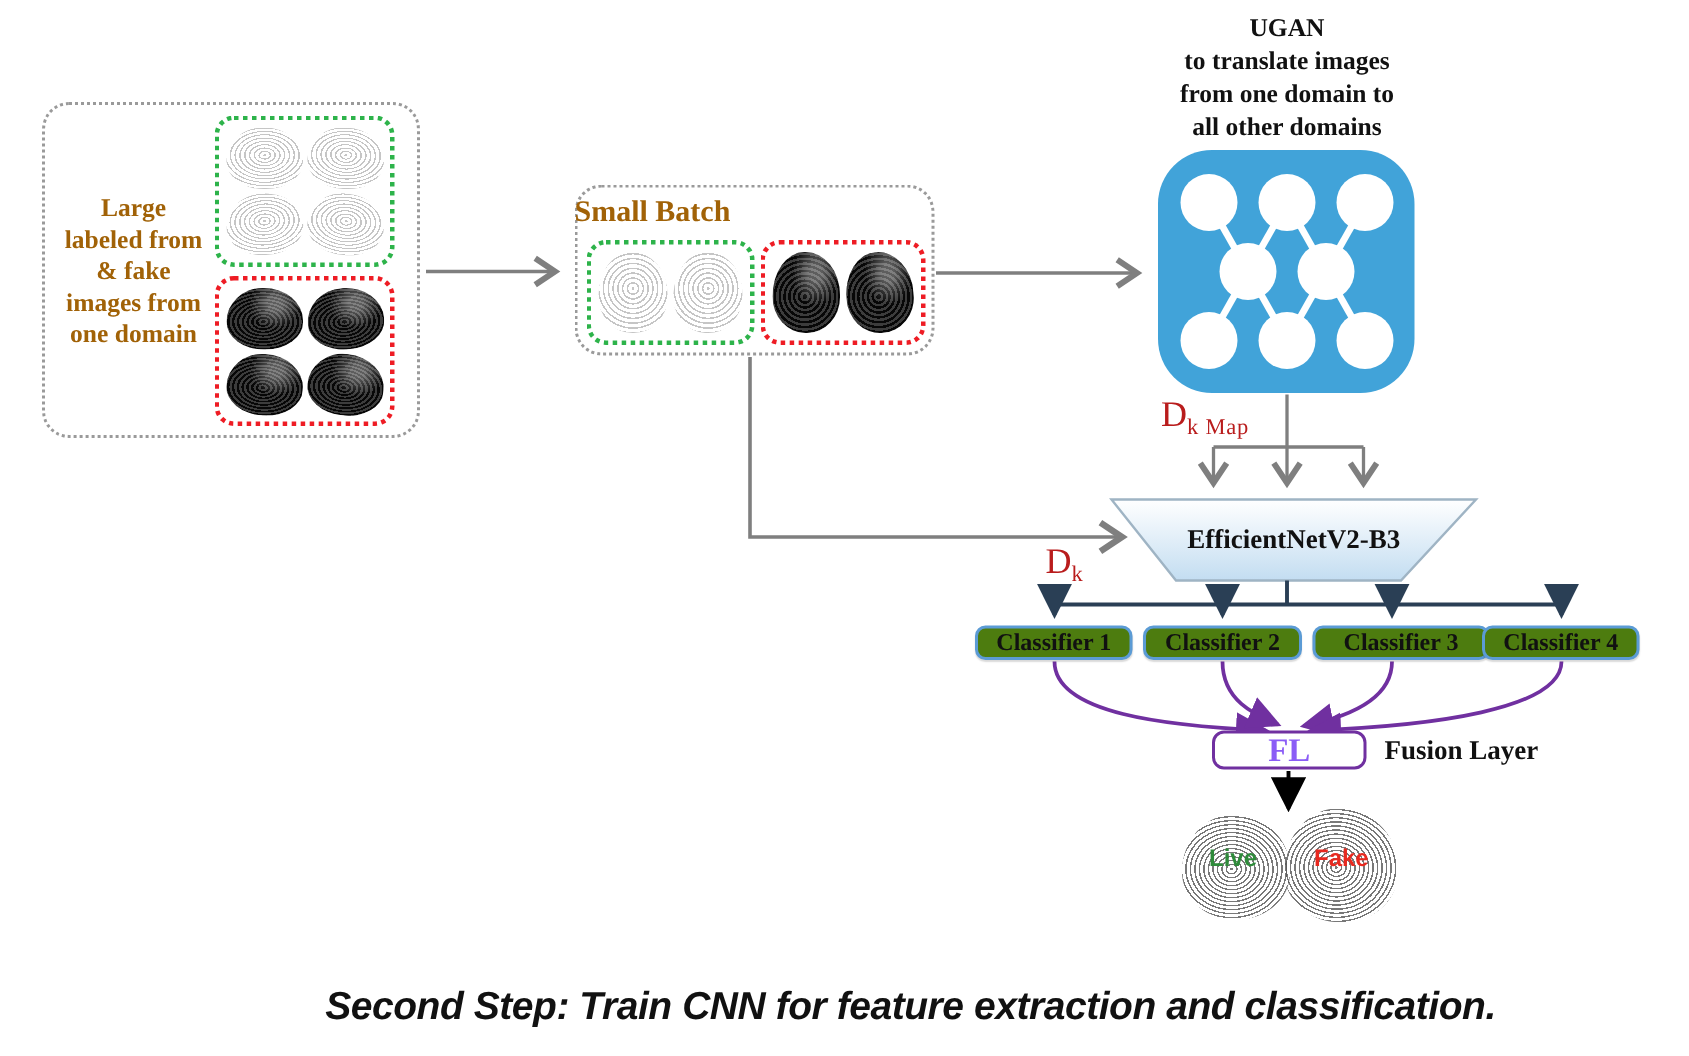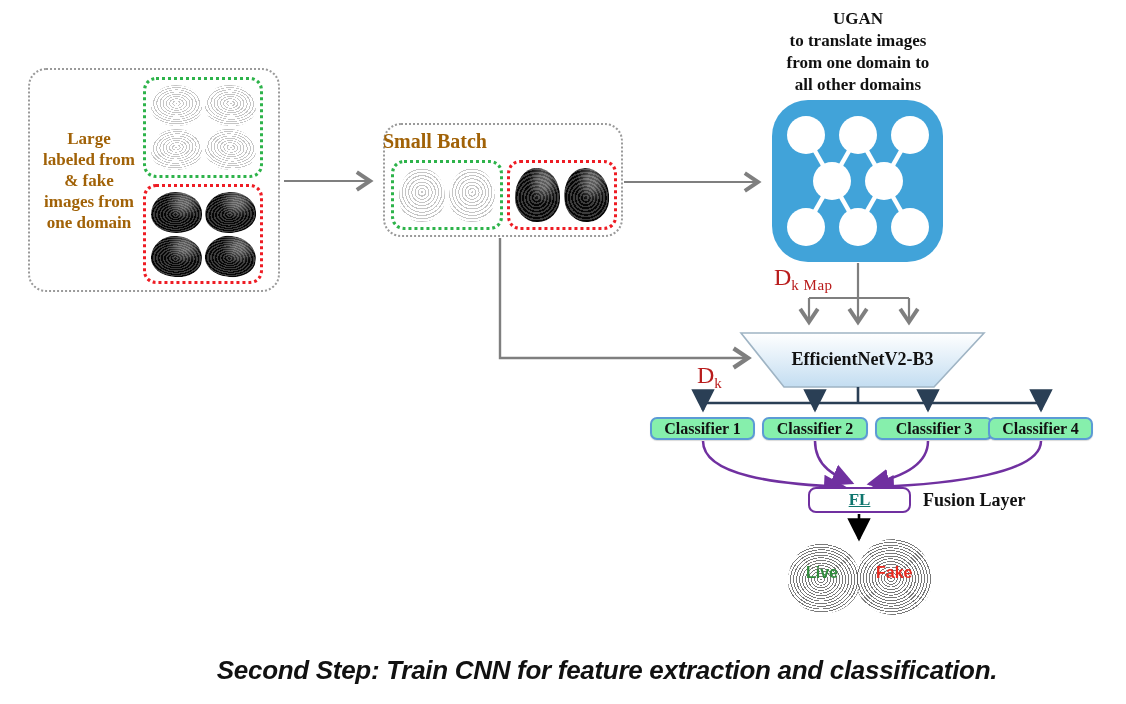--- a/index.html
+++ b/index.html
@@ -12,25 +12,25 @@
   .dotted-green { border:3px dotted #2db34a; border-radius:13px; }
   .dotted-red { border:3px dotted #ee1c24; border-radius:13px; }
 
   
   .navy { color:#a16207; }
   .lbl-left { font-weight:bold; font-size:17px; line-height:21px; text-align:center; }
   .sb-title { font-weight:bold; font-size:20px; }
   .ugan-lbl { font-weight:bold; font-size:17px; line-height:22px; text-align:center; color:#111; }
   .backbone-lbl { font-weight:bold; font-size:18px; text-align:center; color:#111; }
   .classifier { font-weight:bold; font-size:16px; text-align:center; color:#111;
-                border:2px solid #5b9bd5; border-radius:7px; background:#86efac;
+                border:2px solid #5b9bd5; border-radius:7px; background:#4d7c0f;
                 height:23px; line-height:19px; box-shadow:0 1px 1px rgba(0,0,0,.15); }
   .fl-box { border:2.5px solid #7030a0; border-radius:8px; background:#fff;
-            font-weight:bold; font-size:17px; text-align:center; color:#0f766e;
-            height:26px; line-height:21px;text-decoration:underline; }
+            font-weight:bold; font-size:22px; text-align:center; color:#8b5cf6;
+            height:26px; line-height:21px; }
   .fusion-lbl { font-weight:bold; font-size:18px; color:#111; }
   .dk { font-size:24px; color:#b91c1c; }
   .dk .sub { font-size:15px; vertical-align:-5px; letter-spacing:.5px; }
   .caption { width:100%; text-align:center; font-family:"Liberation Sans","DejaVu Sans",sans-serif;
              font-style:italic; font-weight:600; font-size:26px; color:#111; letter-spacing:-0.3px; }
   .result-word { font-family:"Liberation Sans","DejaVu Sans",sans-serif; font-weight:bold; font-size:16px; }
 
   
   .ugan-box { background:#41a3d9; border-radius:36px; }
 

